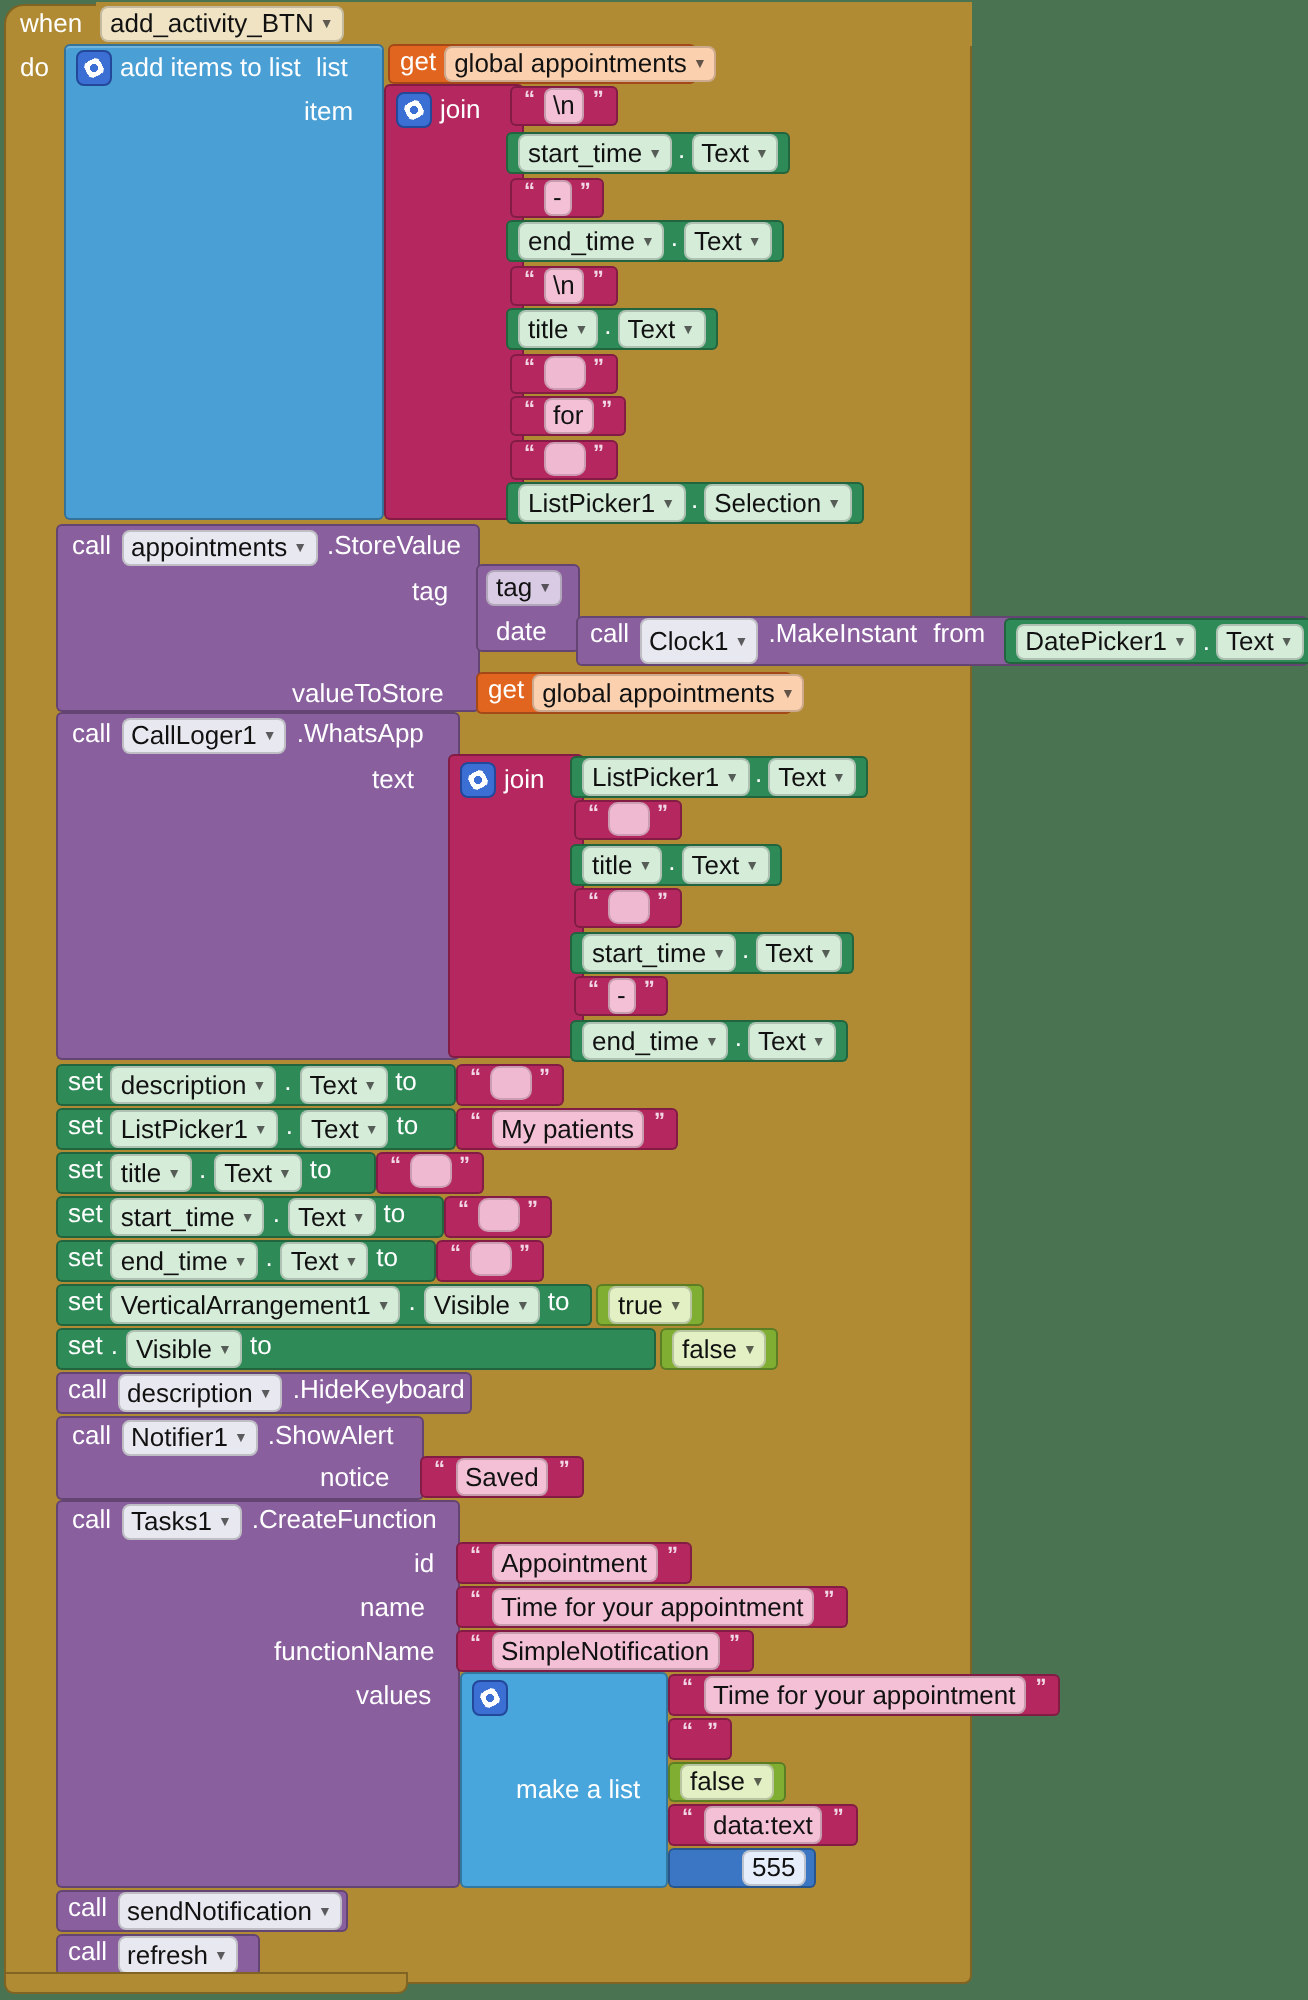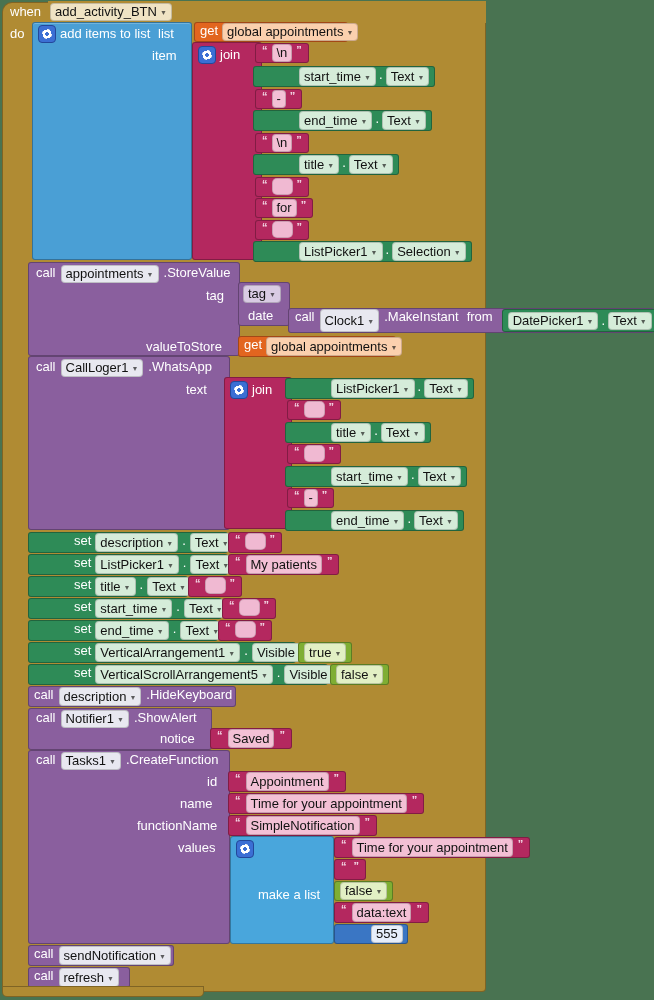--- a/index.html
+++ b/index.html
@@ -53,21 +53,21 @@
     border-radius:50%;
   }
 
   
   .c-event   {background:#b08b33;}          
   .c-control {background:#4a9fd5;}          
   .c-list    {background:#49a6dc;}
   .c-text    {background:#b4285f;}          
   .c-getter  {background:#e2651f;}          
   .c-comp    {background:#8a5f9e;}          
-  .c-setter  {background:#2e8b57;padding-left:40px;}          
+  .c-setter  {background:#2e8b57;}          
   .c-logic   {background:#7fae33;}          
   .c-math    {background:#3a76c4;}          
 
   .bd{border:1px solid rgba(0,0,0,.28);border-radius:3px;}
   .hl{box-shadow:inset 0 1px 0 rgba(255,255,255,.22);}
 
   .row{display:flex;gap:5px;height:22px;padding:0 6px;}
 </style>
 </head>
 <body>
@@ -523,24 +523,20 @@
       <span class="field" style="background:#e2f0c4;">
           <span>true</span>
           <span class="caret">▼</span>
         </span>
     </div>
   </div>
 
   <div class="blk bd c-setter" style="left:28px;top:664px;width:300px;height:21px;">
     <div class="row" style="height:19px;padding:0 5px;gap:4px;">
       <span class="lbl">set</span>
-      <span class="field green">
-          <span>VerticalScrollArrangement5</span>
-          <span class="caret">▼</span>
-        </span>
       <span class="lbl">.</span>
       <span class="field green">
           <span>Visible</span>
           <span class="caret">▼</span>
         </span>
       <span class="lbl">to</span>
     </div>
   </div>
   <div class="blk bd c-logic" style="left:330px;top:664px;height:21px;">
     <div class="row" style="height:19px;padding:0 5px;">

